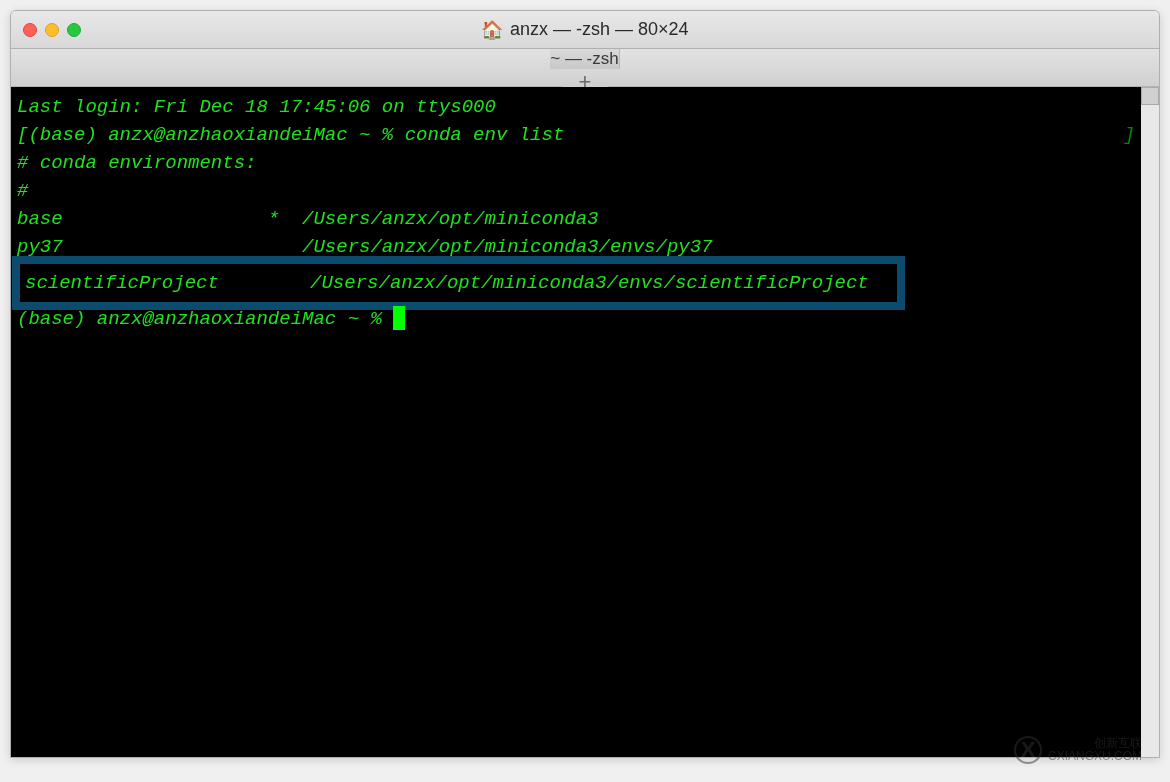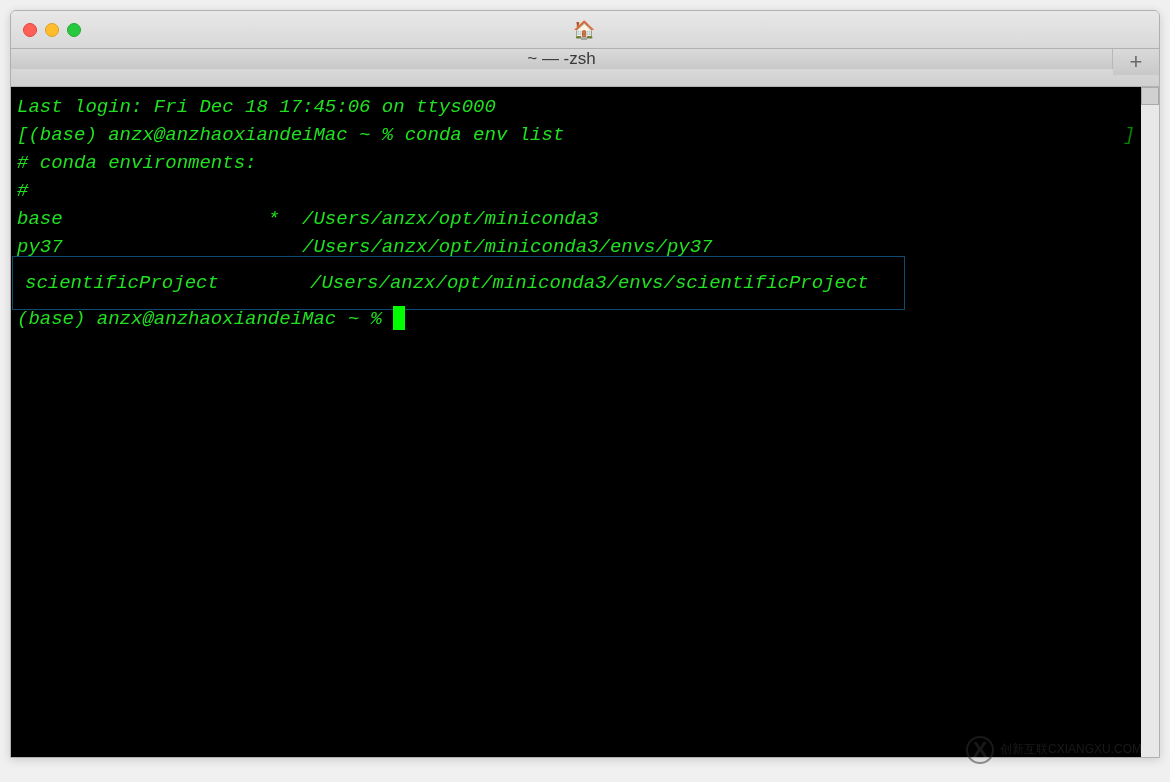--- a/index.html
+++ b/index.html
@@ -56,21 +56,22 @@
       color: #2a2a2a;
     }
     .home-icon {
       font-size: 18px;
     }
     .tabbar {
       height: 38px;
       background: linear-gradient(180deg, #e2e2e2 0%, #d0d0d0 100%);
       border-bottom: 1px solid #b4b4b4;
       display: flex;
-      align-items: flex-start;
+      align-items: center;
+      flex-direction: column;
     }
     .tab {
       flex: 1;
       display: flex;
       align-items: center;
       justify-content: center;
       font-size: 17px;
       color: #3a3a3a;
       border-right: 1px solid #b8b8b8;
       background: linear-gradient(180deg, #dadada 0%, #c8c8c8 100%);
@@ -113,23 +114,23 @@
       background: #d0d0d0;
       border: 1px solid #aaa;
       position: absolute;
       top: 0;
     }
     .term-line {
       white-space: pre;
     }
     .highlight {
       display: inline-block;
-      border: 1px solid #0c4a6e;
+      border: 8px solid #0c4a6e;
       margin: -5px;
-      padding: 12px;
+      padding: 5px;
     }
     .cursor {
       display: inline-block;
       width: 12px;
       height: 24px;
       background: #00ff00;
       vertical-align: text-bottom;
     }
     .perc-end {
       float: right;
@@ -152,37 +153,38 @@
       border: 2px solid #333;
       width: 28px;
       height: 28px;
       border-radius: 50%;
       display: flex;
       align-items: center;
       justify-content: center;
     }
     .watermark-text {
       display: flex;
-      flex-direction: row;
+      flex-direction: column;
       line-height: 1.1;
       align-items: flex-end;
     }
   </style>
 </head>
 <body>
 
 <div class="window">
   <div class="titlebar">
     <div class="traffic-lights">
       <div class="traffic-light close"></div>
       <div class="traffic-light minimize"></div>
       <div class="traffic-light zoom"></div>
     </div>
     <div class="window-title">
       <span class="home-icon">🏠</span>
+      <span>anzx — -zsh — 80×24</span>
     </div>
   </div>
 
   <div class="tabbar">
     <div class="tab">
       <span>~ — -zsh</span>
     </div>
     <div class="tab-add">
       <span>+</span>
     </div>

